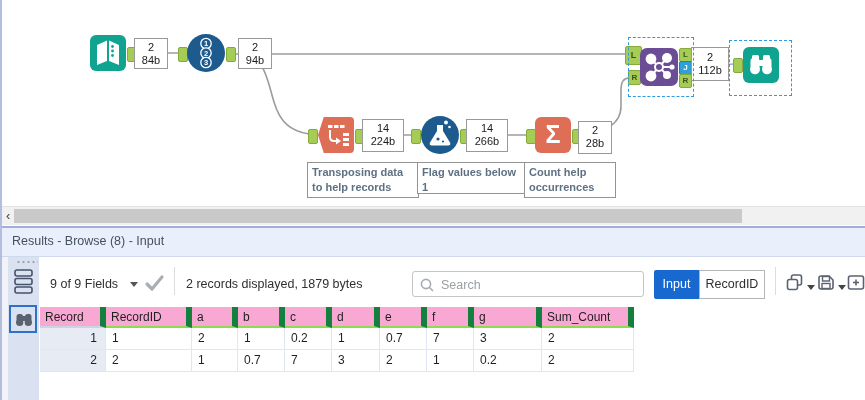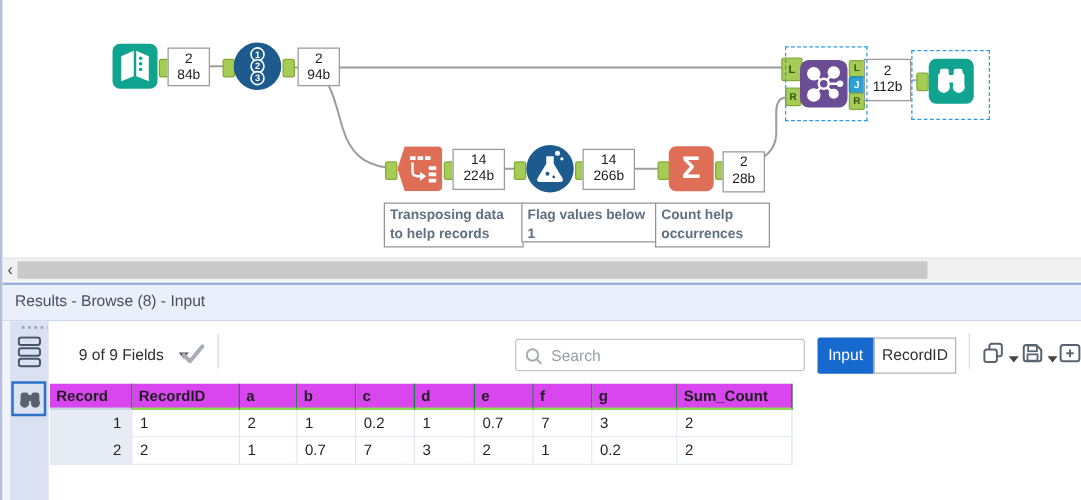--- a/index.html
+++ b/index.html
@@ -54,22 +54,22 @@
   .searchbox input::placeholder{color:#9aa0a6;}
   .btn-data{position:absolute;left:652px;top:13px;width:45px;height:29px;background:#1769cf;color:#fff;
             font-size:12.5px;text-align:center;line-height:29px;border-radius:2px 0 0 2px;}
   .btn-meta{position:absolute;left:697px;top:13px;width:66px;height:29px;background:#fff;color:#2f2f2f;
             font-size:12.5px;text-align:center;line-height:27px;border:1px solid #b5b5b5;box-sizing:border-box;}
   .icon-btn{position:absolute;top:16px;width:30px;height:24px;}
   .icon-btn .caret{border-top-color:#444;margin-left:2px;}
   
   .tbl{position:absolute;left:38px;top:50px;z-index:6;font-size:12px;color:#1f1f1f;}
   .trow{display:flex;}
-  .hc{background:#d946ef;font-weight:bold;height:21px;line-height:20px;box-sizing:border-box;
-      border-right:1px solid #15803d;border-bottom:2px solid #8fdb4f;padding-left:5px;}
+  .hc{background:#f9a8d4;font-weight:normal;height:21px;line-height:20px;box-sizing:border-box;
+      border-right:6px solid #15803d;border-bottom:2px solid #8fdb4f;padding-left:5px;}
   .hc.first{border-bottom:2px solid #ccd3e2;}
   .dc{background:#fff;height:22px;line-height:21px;box-sizing:border-box;
       border-right:1px solid #e0e6f2;border-bottom:1px solid #e0e6f2;padding-left:6px;}
   .dc.first{background:#e7ebf4;text-align:right;padding-right:8px;padding-left:0;}
   .c0{width:66px;} .c1{width:86px;} .c2{width:46px;} .c3{width:47px;} .c4{width:47px;}
   .c5{width:48px;} .c6{width:47px;} .c7{width:47px;} .c8{width:68px;} .c9{width:92px;}
 </style>
 </head>
 <body>
 
@@ -246,28 +246,29 @@
         <svg width="24" height="24" style="margin:1px 0 0 1px;">
           <rect x="4.5" y="6" width="6.5" height="11" rx="2.5" fill="#5a6270"></rect>
           <rect x="13" y="6" width="6.5" height="11" rx="2.5" fill="#5a6270"></rect>
           <rect x="10" y="8" width="4" height="5" fill="#5a6270"></rect>
           <circle cx="7.7" cy="14.5" r="3.6" fill="#5a6270"></circle>
           <circle cx="16.3" cy="14.5" r="3.6" fill="#5a6270"></circle>
         </svg>
       </div>
     </div>
 
-    <span class="tb-text" style="left:48px;margin-left:13px;">
+    <span class="tb-text" style="left:48px;">
       <span>9 of 9 Fields</span>
       <span class="caret" style="margin-left:8px;"></span>
     </span>
     <svg style="position:absolute;left:142px;top:16px;" width="22" height="20">
       <polyline points="3,11 8,16 18,4" fill="none" stroke="#a9aeb6" stroke-width="3.2" stroke-linecap="round" stroke-linejoin="round"></polyline>
     </svg>
     <div class="vsep" style="left:172px;"></div>
+    <span class="tb-text" style="left:184px;">2 records displayed, 1879 bytes</span>
 
     <div class="searchbox">
       <svg style="position:absolute;left:6px;top:5px;" width="16" height="16">
         <circle cx="7" cy="7" r="4.6" fill="none" stroke="#a7acb3" stroke-width="1.6"></circle>
         <line x1="10.5" y1="10.5" x2="14" y2="14" stroke="#a7acb3" stroke-width="1.6"></line>
       </svg>
       <input type="text" placeholder="Search" style="">
     </div>
 
     <div class="btn-data">Input</div>

